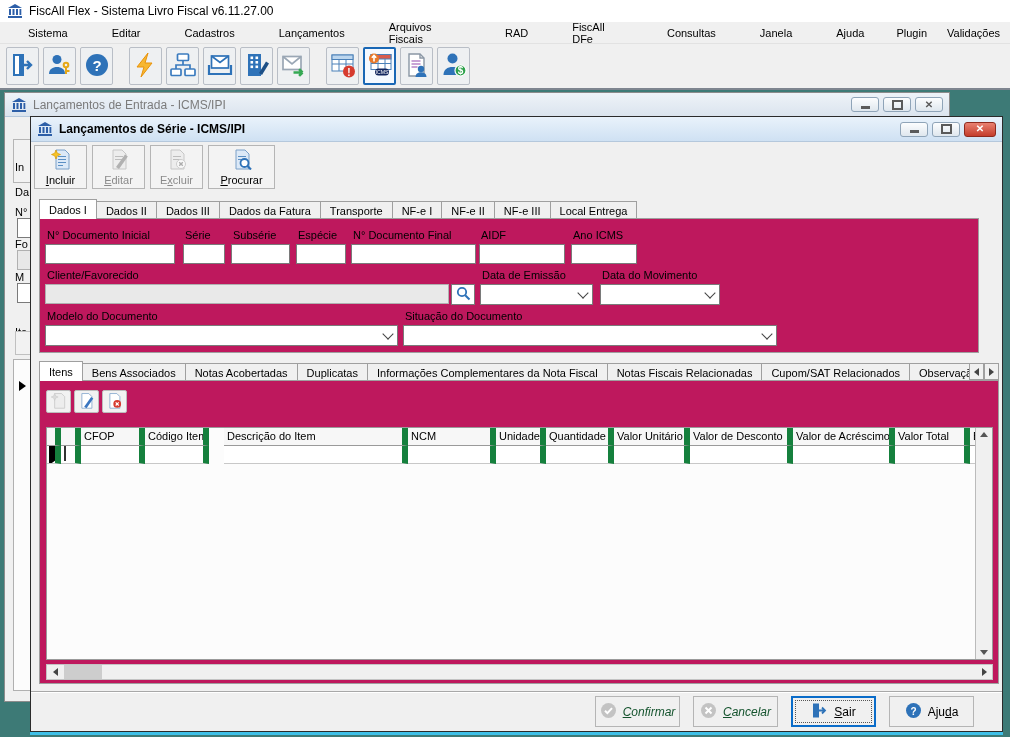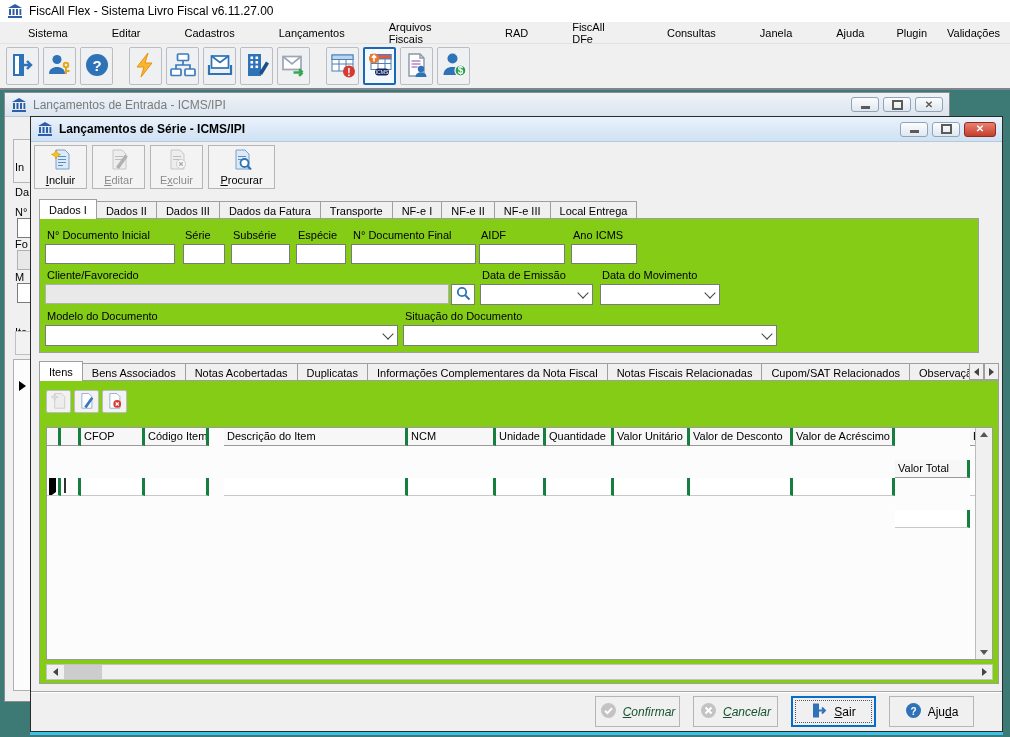--- a/index.html
+++ b/index.html
@@ -70,21 +70,21 @@
   .tabs2{left:8px;top:244px;width:930px;overflow:hidden;}
   .tabscroll{position:absolute;left:938px;top:246px;display:flex;}
   .tsbtn{width:15px;height:17px;background:#f0f0f0;border:1px solid #9f9f9f;display:flex;align-items:center;justify-content:center;box-sizing:border-box;}
   .arr{width:0;height:0;}
   .arr.left{border-right:5px solid #444;border-top:4px solid transparent;border-bottom:4px solid transparent;}
   .arr.right{border-left:5px solid #444;border-top:4px solid transparent;border-bottom:4px solid transparent;}
   .arr.up{border-bottom:5px solid #555;border-left:4px solid transparent;border-right:4px solid transparent;}
   .arr.down{border-top:5px solid #555;border-left:4px solid transparent;border-right:4px solid transparent;}
 
   
-  .panel{position:absolute;background:#84cc16;border:1px solid #9f9f9f;box-sizing:border-box;z-index:2;}
+  .panel{position:absolute;background:#be185d;border:1px solid #9f9f9f;box-sizing:border-box;z-index:2;}
   .panel1{left:8px;top:101px;width:940px;height:135px;}
   .panel2{left:8px;top:263px;width:960px;height:304px;}
 
   
   .flabel{position:absolute;font-size:11px;white-space:nowrap;}
   .finput{position:absolute;height:20px;background:#fff;border:1px solid #7a7a7a;box-sizing:border-box;font:11px "Liberation Sans",sans-serif;padding:0 3px;}
   .finput:disabled,.finput.gray{background:#e9e9e9;border-color:#b0b0b0;}
   .combo{position:absolute;height:21px;background:#fff;border:1px solid #7a7a7a;box-sizing:border-box;display:flex;align-items:center;justify-content:flex-end;padding-right:5px;}
   .chev{width:7px;height:7px;border-right:1.5px solid #444;border-bottom:1.5px solid #444;transform:rotate(45deg);margin-top:-4px;}
   .searchbtn{position:absolute;width:24px;height:21px;background:#fff;border:1px solid #7a7a7a;display:flex;align-items:center;justify-content:center;box-sizing:border-box;}
@@ -92,35 +92,35 @@
 
   
   .minibar{position:absolute;left:6px;top:9px;display:flex;gap:3px;}
   .mbtn{width:25px;height:23px;background:#f2f2f2;border:1px solid #bdbdbd;border-radius:2px;display:flex;align-items:center;justify-content:center;box-sizing:border-box;}
   .mbtn svg{width:17px;height:17px;}
   .mbtn.disabled svg{filter:grayscale(1) opacity(.5);}
 
   
   .grid{position:absolute;left:6px;top:46px;width:947px;height:233px;background:#fcfcfc;border:1px solid #9a9a9a;box-sizing:border-box;overflow:hidden;}
   .ghead,.grow{display:flex;width:928px;}
-  .ghead div,.grow div{box-sizing:border-box;flex:none;height:18px;border-right:3px solid #15803d;overflow:hidden;white-space:nowrap;}
+  .ghead div,.grow div{box-sizing:border-box;flex:none;height:18px;border-right:6px solid #15803d;overflow:hidden;white-space:nowrap;}
   .ghead div{background:#f7f7f7;border-bottom:1px solid #9a9a9a;font-size:11px;padding:2px 0 0 3px;}
   .grow div{background:#fff;border-bottom:1px solid #c8c8c8;}
   .ghead div:nth-of-type(1),.grow div:nth-of-type(1){width:14px;}
   .ghead div:nth-of-type(2),.grow div:nth-of-type(2){width:20px;}
   .ghead div:nth-of-type(3),.grow div:nth-of-type(3){width:64px;}
   .ghead div:nth-of-type(4),.grow div:nth-of-type(4){width:64px;}
   .ghead div:nth-of-type(5),.grow div:nth-of-type(5){width:184px;margin-left:15px;}
   .ghead div:nth-of-type(6),.grow div:nth-of-type(6){width:88px;}
   .ghead div:nth-of-type(7),.grow div:nth-of-type(7){width:50px;}
   .ghead div:nth-of-type(8),.grow div:nth-of-type(8){width:68px;}
   .ghead div:nth-of-type(9),.grow div:nth-of-type(9){width:76px;}
   .ghead div:nth-of-type(10),.grow div:nth-of-type(10){width:103px;}
   .ghead div:nth-of-type(11),.grow div:nth-of-type(11){width:102px;}
-  .ghead div:nth-of-type(12),.grow div:nth-of-type(12){width:75px;margin-top:32px;}
+  .ghead div:nth-of-type(12),.grow div:nth-of-type(12){width:75px;}
   .ghead div:nth-of-type(13),.grow div:nth-of-type(13){width:54px;border-right:none;}
   .rowtri{width:0;height:0;border-left:7px solid #000;border-top:5px solid transparent;border-bottom:5px solid transparent;margin:3px 0 0 2px;}
   .cbox{width:13px;height:13px;background:#fff;border:1px solid #333;margin:2px 0 0 3px;}
   .vscroll{position:absolute;right:0;top:0;bottom:0;width:17px;background:#f0f0f0;border-left:1px solid #bbb;display:flex;flex-direction:column;justify-content:space-between;align-items:center;padding:4px 0;box-sizing:border-box;}
   .hscroll{position:absolute;left:6px;top:283px;width:947px;height:16px;background:#f0f0f0;border:1px solid #c3c3c3;box-sizing:border-box;display:flex;align-items:center;}
   .hscroll .hbtn{width:16px;height:14px;display:flex;align-items:center;justify-content:center;}
   .hscroll .thumb{width:38px;height:14px;background:#cdcdcd;margin-left:1px;}
   .hscroll .track{flex:1;}
 
   

